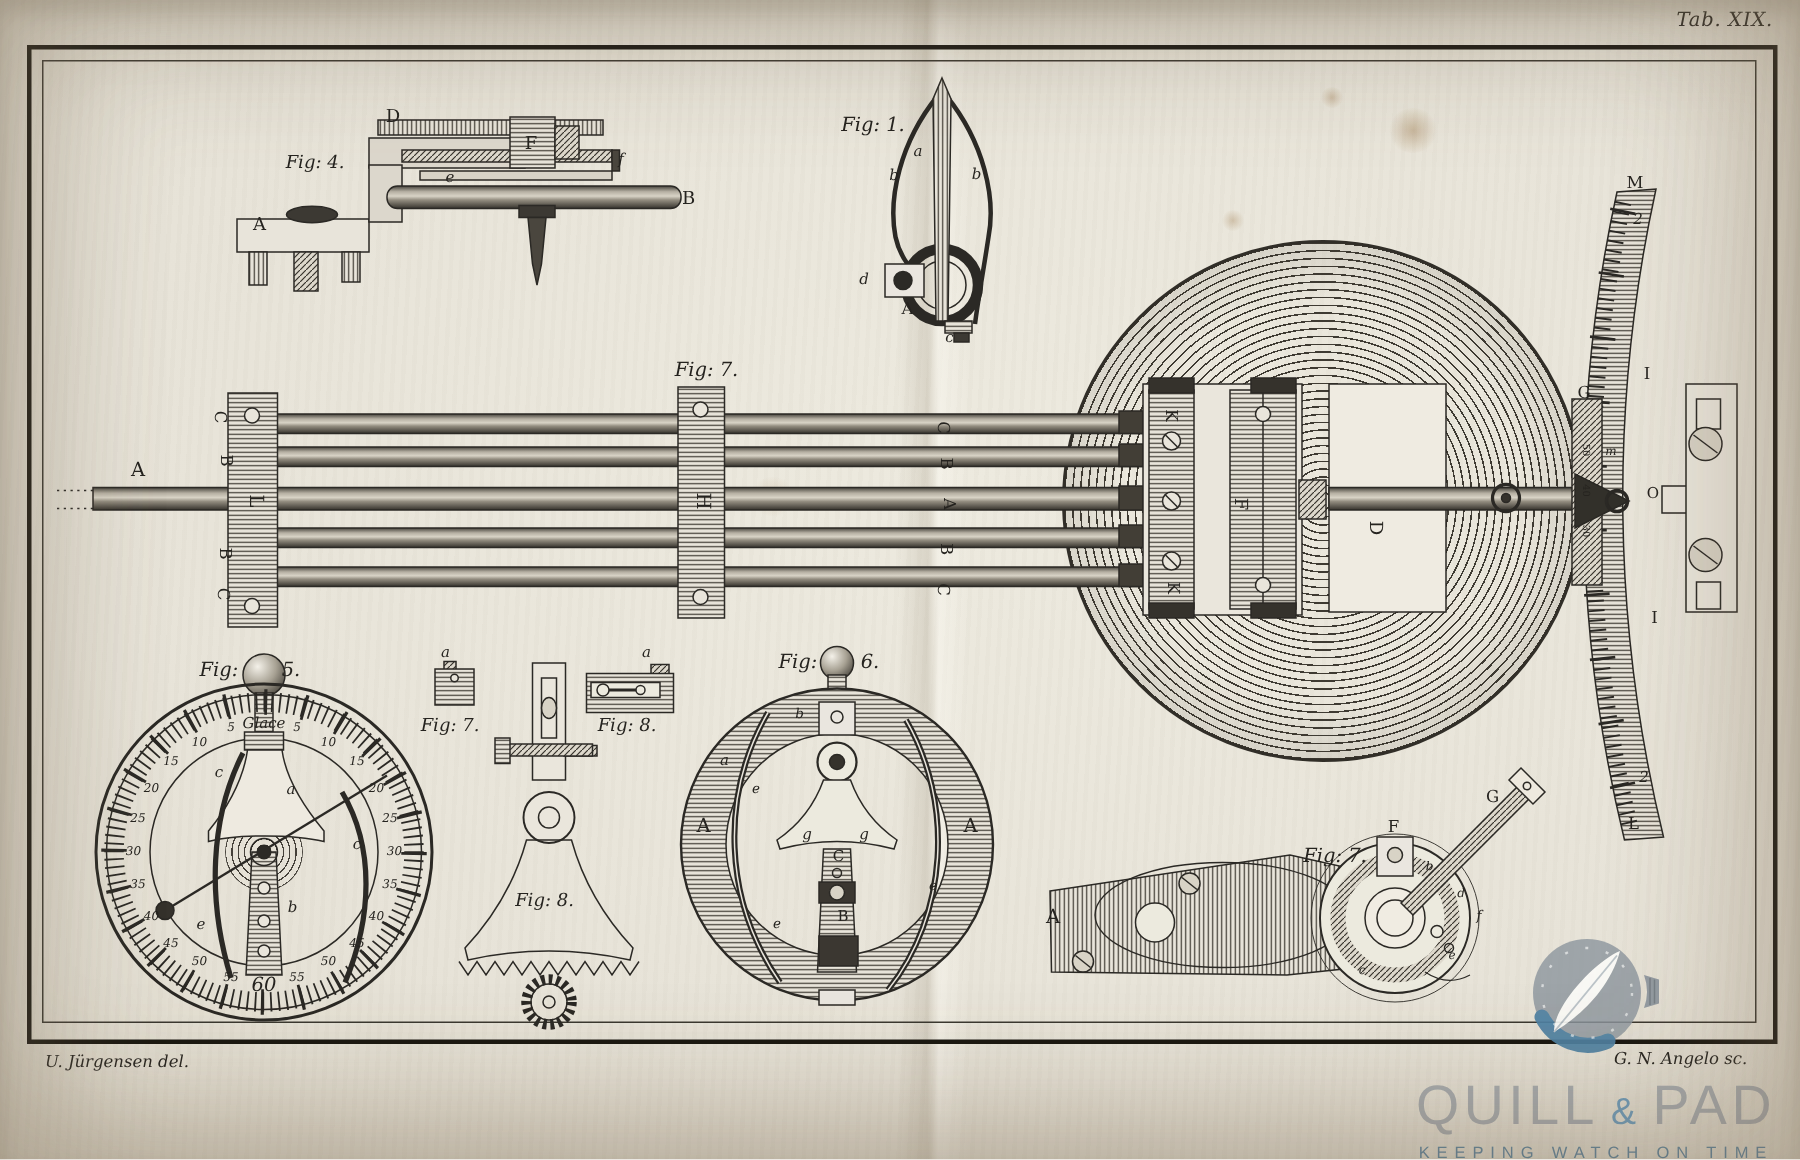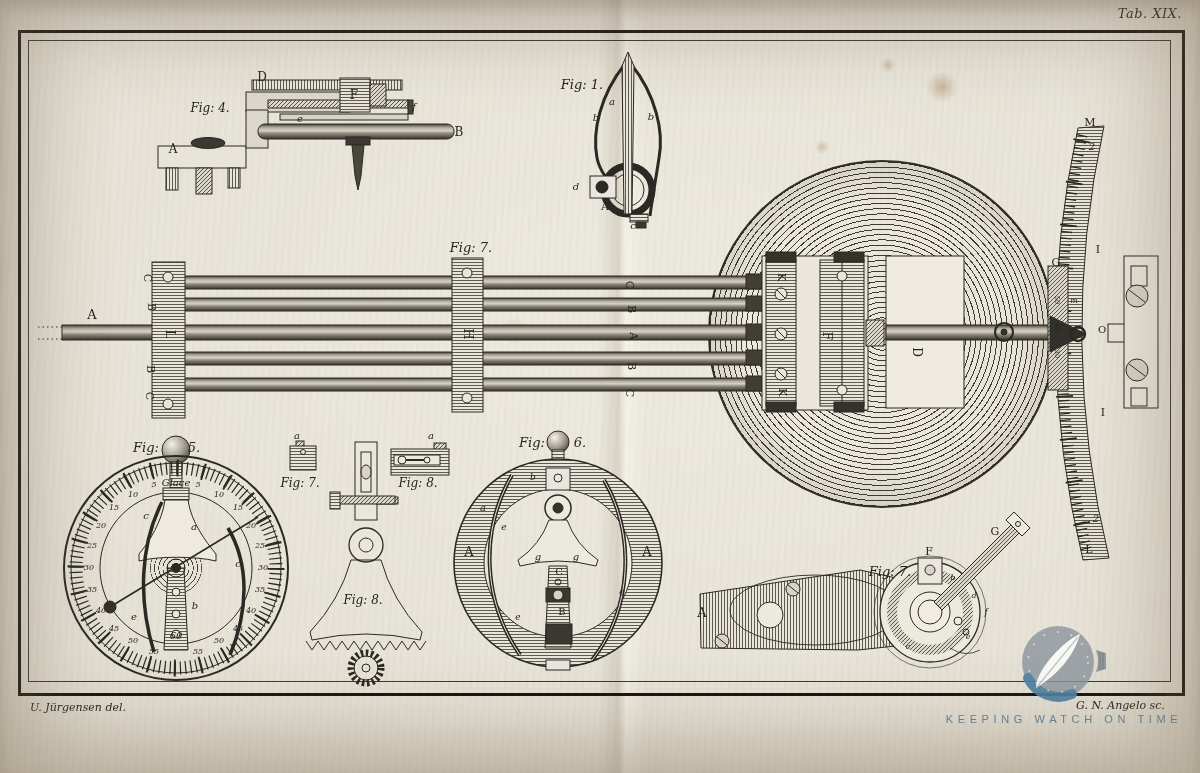--- a/index.html
+++ b/index.html
@@ -350,21 +350,21 @@
       <span class="ann it" style="left: 219px; top: 495px; font-size: 8px;">10</span>
       <span class="ann it" style="left: 238px; top: 508px; font-size: 8px;">15</span>
       <span class="ann it" style="left: 251px; top: 526px; font-size: 8px;">20</span>
       <span class="ann it" style="left: 260px; top: 546px; font-size: 8px;">25</span>
       <span class="ann it" style="left: 263px; top: 568px; font-size: 8px;">30</span>
       <span class="ann it" style="left: 260px; top: 590px; font-size: 8px;">35</span>
       <span class="ann it" style="left: 251px; top: 611px; font-size: 8px;">40</span>
       <span class="ann it" style="left: 238px; top: 629px; font-size: 8px;">45</span>
       <span class="ann it" style="left: 219px; top: 641px; font-size: 8px;">50</span>
       <span class="ann it" style="left: 198px; top: 652px; font-size: 8px;">55</span>
-      <span class="ann it" style="left: 176px; top: 636px; font-size: 10px;">60</span>
+      <span class="ann it" style="left: 176px; top: 657px; font-size: 13px;">60</span>
       <span class="ann it" style="left: 154px; top: 485px; font-size: 8px;">5</span>
       <span class="ann it" style="left: 133px; top: 495px; font-size: 8px;">10</span>
       <span class="ann it" style="left: 114px; top: 508px; font-size: 8px;">15</span>
       <span class="ann it" style="left: 101px; top: 526px; font-size: 8px;">20</span>
       <span class="ann it" style="left: 92px; top: 546px; font-size: 8px;">25</span>
       <span class="ann it" style="left: 89px; top: 568px; font-size: 8px;">30</span>
       <span class="ann it" style="left: 92px; top: 590px; font-size: 8px;">35</span>
       <span class="ann it" style="left: 101px; top: 611px; font-size: 8px;">40</span>
       <span class="ann it" style="left: 114px; top: 629px; font-size: 8px;">45</span>
       <span class="ann it" style="left: 133px; top: 641px; font-size: 8px;">50</span>
@@ -403,15 +403,20 @@
   <div class="wm">
     <svg class="wm-icon" viewBox="0 0 96 88">
       <circle cx="42" cy="42" r="36" fill="#8d969e" opacity="0.88"></circle>
       <path d="M12,58 A34 34 0 0 0 56,74" stroke="#4e81a3" stroke-width="10" fill="none" stroke-linecap="round"></path>
       <circle cx="42" cy="42" r="30" fill="none" stroke="#ffffff" stroke-width="1.6" stroke-dasharray="2 12" opacity="0.6"></circle>
       <path d="M20,68 C30,62 56,44 64,14 C52,19 34,36 25,52 C21,59 20,64 20,68 Z" fill="#fbfbf8"></path>
       <path d="M20,68 L62,17" stroke="#b9c2c8" stroke-width="1.2" fill="none"></path>
       <path d="M80,30 L90,33 L90,49 L80,52 Q84,41 80,30 Z" fill="#8d969e"></path>
       <path d="M84,32 V50 M87,33 V49" stroke="#6f7880" stroke-width="1" fill="none"></path>
     </svg>
+    <div class="wm-title">
+      <span>QUILL</span>
+      <span class="wm-amp">&amp;</span>
+      <span>PAD</span>
+    </div>
     <div class="wm-tagline">KEEPING WATCH ON TIME</div>
   </div>
 </div>
 
 </body></html>

